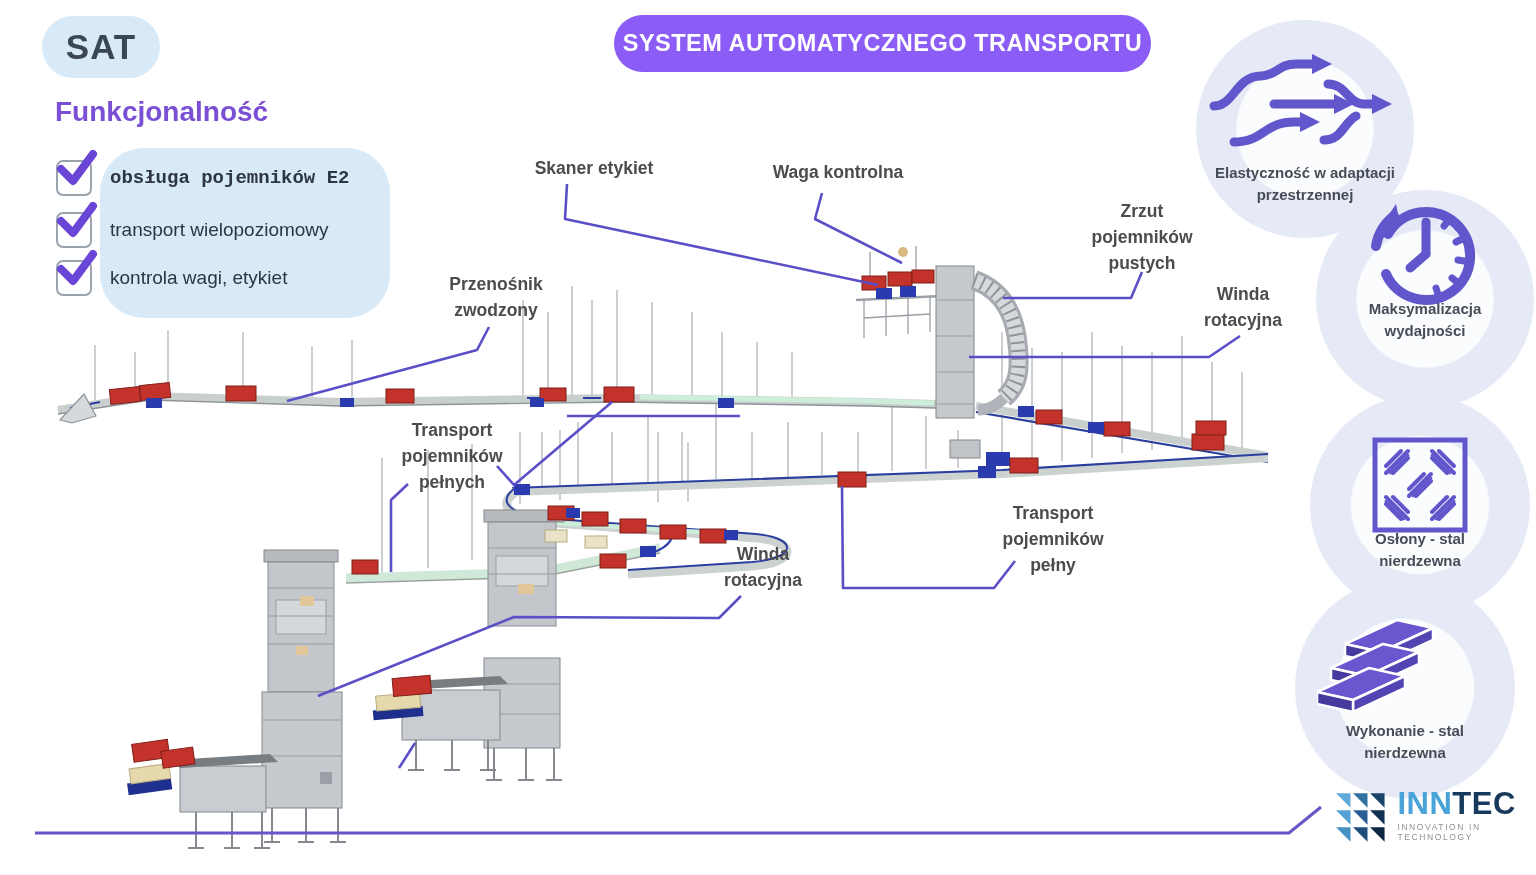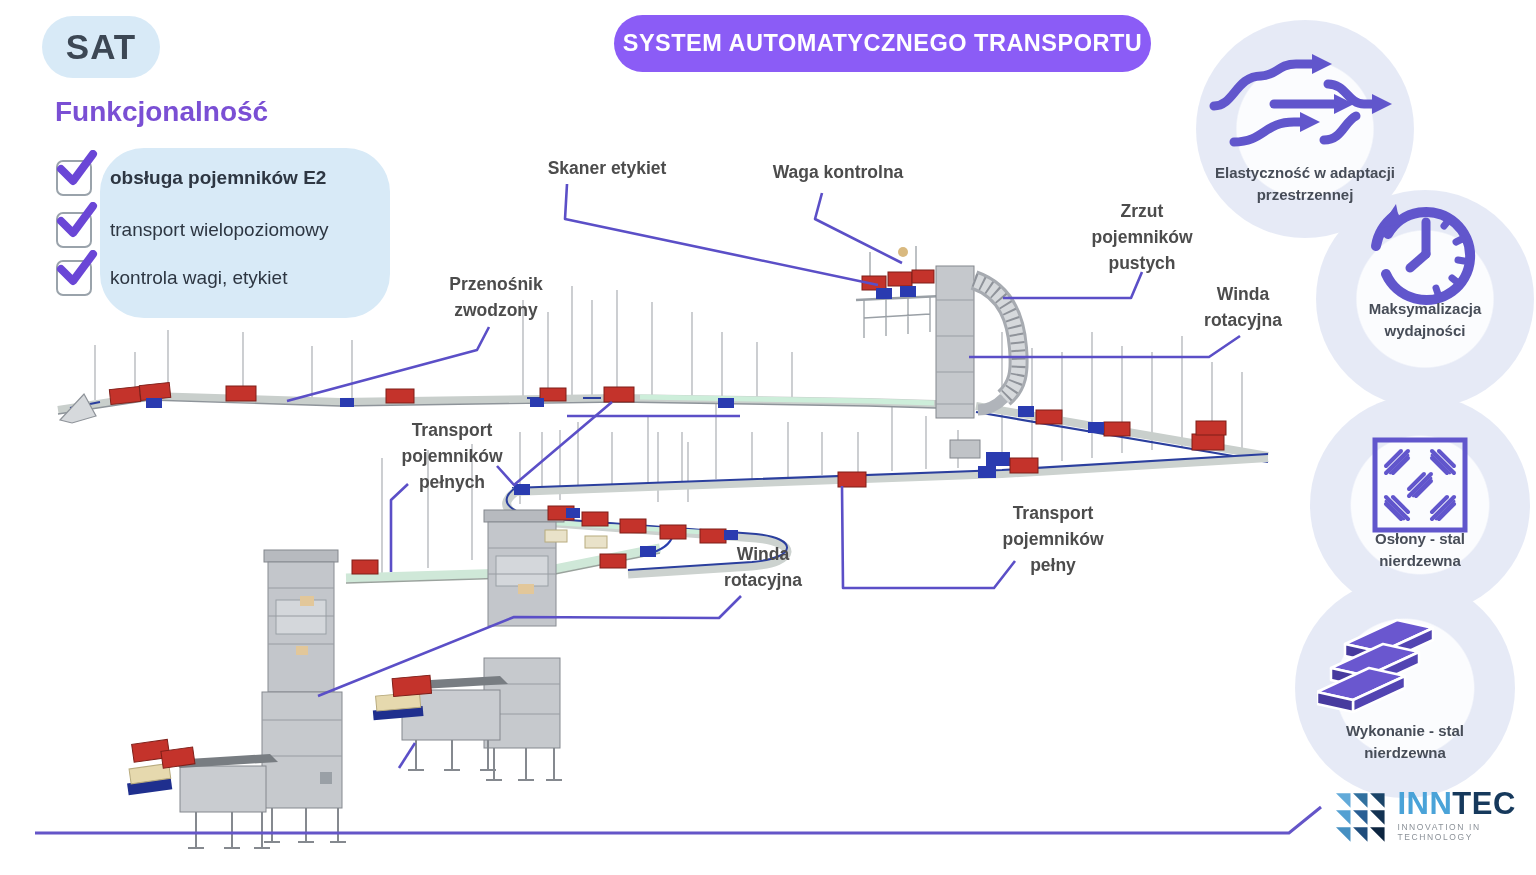--- a/index.html
+++ b/index.html
@@ -12,21 +12,21 @@
   
   .func-heading{position:absolute;left:55px;top:96px;font-size:28px;font-weight:bold;color:#7a4fd4;}
   
   .check-panel{position:absolute;left:100px;top:148px;width:290px;height:170px;border-radius:44px;
                background:#d8eaf7;}
   .check-row{position:absolute;display:flex;align-items:center;}
   .check-box{position:relative;width:32px;height:32px;background:#ffffff;border:2px solid #9aa3ab;
              border-radius:7px;flex:0 0 auto;}
   .check-box svg{position:absolute;left:-2px;top:-12px;}
   .check-label{margin-left:18px;font-size:19px;color:#2d3642;}
-  .check-label.bold{font-weight:bold;}
+  .check-label.bold{font-weight:bold;font-family:Liberation Mono, monospace;}
   
   .title-pill{position:absolute;left:614px;top:15px;width:537px;height:57px;border-radius:29px;
               background:#8b5cf6;display:flex;align-items:center;justify-content:center;}
   .title-pill span{color:#ffffff;font-size:23.5px;font-weight:bold;letter-spacing:.5px;}
   
   .dlabel{position:absolute;transform:translateX(-50%);text-align:center;font-weight:bold;
           color:#4c4c4c;font-size:17.5px;line-height:26px;white-space:nowrap;z-index:3;}
   
   .badge{position:absolute;border-radius:50%;
          background:radial-gradient(circle at 50% 50%, #fbfcfe 0 44%, #e6eaf6 45% 100%);}
@@ -225,21 +225,21 @@
   </div>
   <div class="check-row" style="left:56px;top:260px;">
     <div class="check-box">
       <svg width="42" height="36" viewBox="0 0 42 36">
           <path d="M5 19 L17 31 L37 4" fill="none" stroke="#6a46d6" stroke-width="8" stroke-linecap="round" stroke-linejoin="round"></path>
         </svg>
     </div>
     <span class="check-label">kontrola wagi, etykiet</span>
   </div>
 
-  <div class="dlabel" style="left:607px;top:155px;">
+  <div class="dlabel" style="left:594px;top:155px;">
     <span>Skaner etykiet</span>
   </div>
   <div class="dlabel" style="left:838px;top:159px;">
     <span>Waga kontrolna</span>
   </div>
   <div class="dlabel" style="left:1142px;top:198px;">
     <span style="display:block">Zrzut</span>
     <span style="display:block">pojemników</span>
     <span style="display:block">pustych</span>
   </div>

